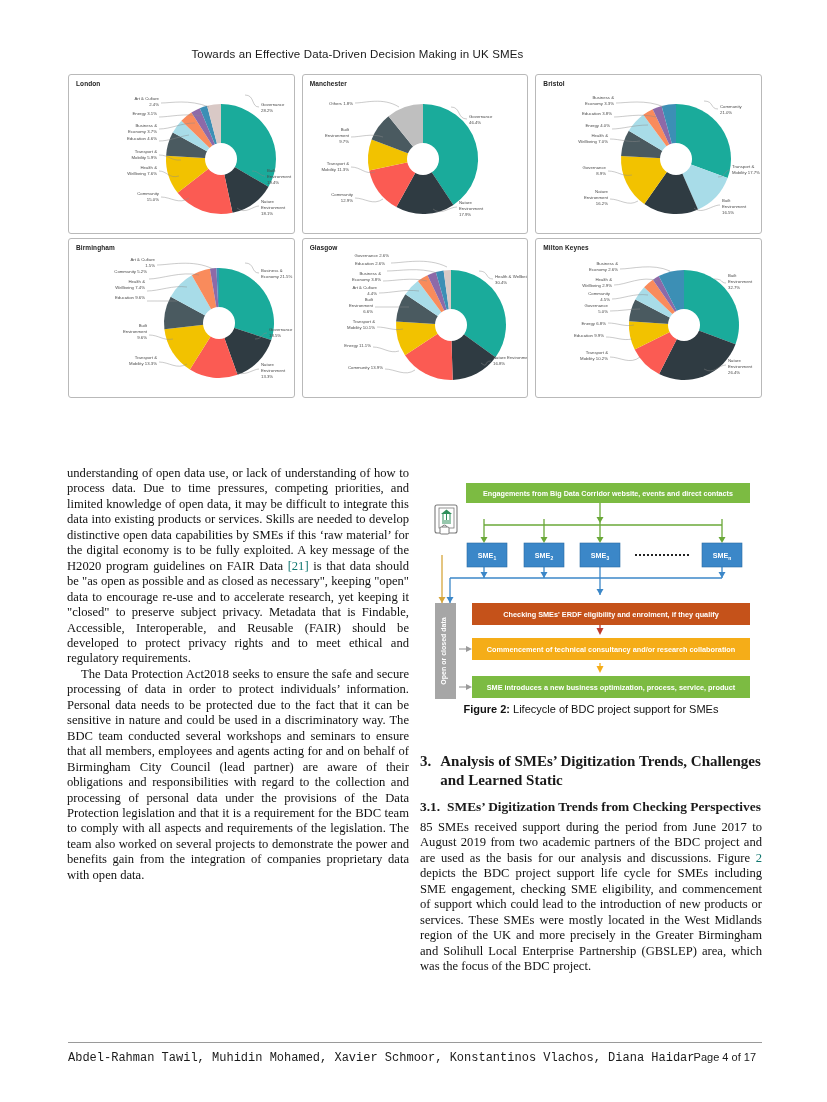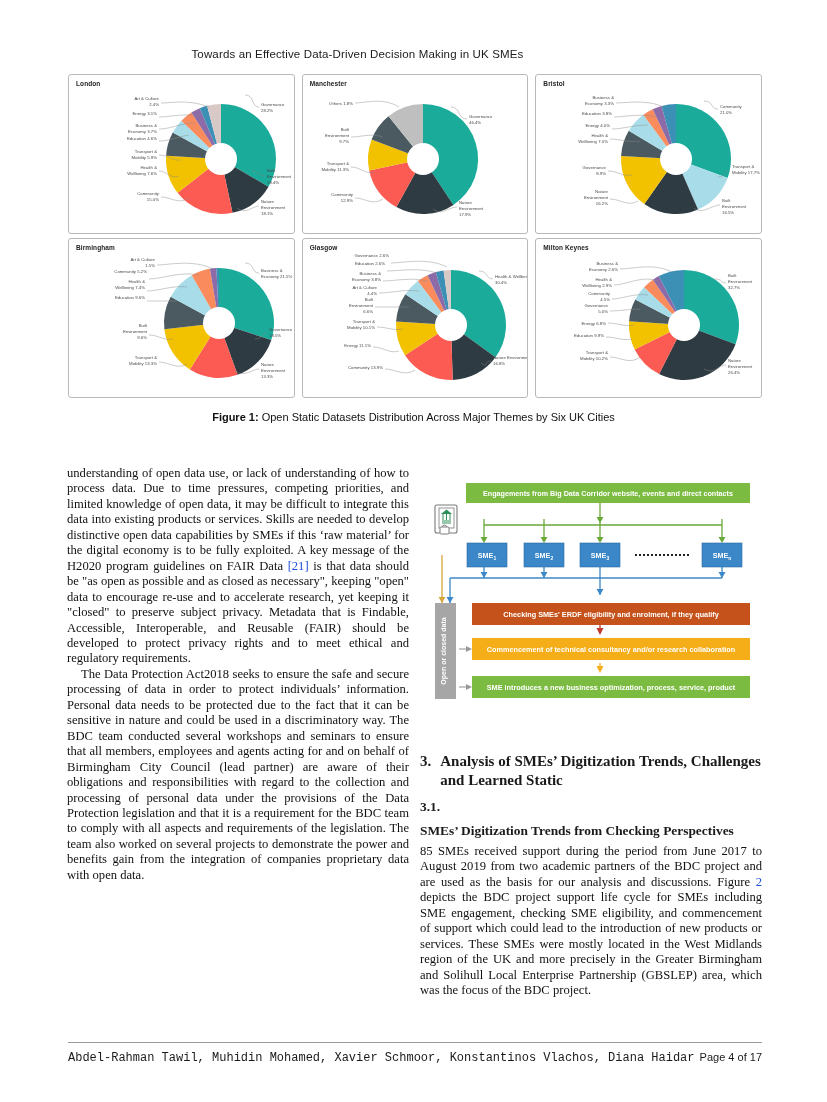--- a/index.html
+++ b/index.html
@@ -29,38 +29,38 @@
     font-family:"Liberation Sans",sans-serif;font-size:11px;color:#111;}
   .figcap b{font-weight:bold;}
 
   
   .colL{position:absolute;left:67px;top:466px;width:342px;}
   .colR{position:absolute;left:420px;top:466px;width:342px;}
   .body{font-family:"Liberation Serif",serif;font-size:12.6px;line-height:15.45px;
     text-align:justify;text-justify:inter-word;hyphens:none;color:#111;}
   .body p{margin:0;}
   .body p.ind{text-indent:14px;}
-  .cite{color:#1d4ed8;}
+  .cite{color:#0f766e;}
 
   h2.sec{font-family:"Liberation Serif",serif;font-size:15px;font-weight:bold;margin:0;
     line-height:19px;display:flex;gap:9px;}
   h3.sub{font-family:"Liberation Serif",serif;font-size:13.4px;font-weight:bold;margin:0;
-    line-height:17px;display:flex;gap:7px;flex-direction:column;}
+    line-height:17px;display:flex;gap:7px;}
   .secnum{flex:0 0 auto;}
 
   
   .fig2{position:absolute;left:432px;top:477px;width:330px;height:226px;}
   .fig2 svg{display:block;}
   .dtext{font-family:"Liberation Sans",sans-serif;font-weight:bold;fill:#ffffff;}
 
   
   .footrule{position:absolute;left:68px;top:1042px;width:694px;height:1px;background:#9a9a9a;}
   .footL{position:absolute;left:68px;top:1051px;font-family:Liberation Mono, monospace;
     font-size:12px;color:#1a1a1a;}
-  .footR{position:absolute;right:65px;top:1051px;font-family:"Liberation Sans",sans-serif;
+  .footR{position:absolute;right:71px;top:1051px;font-family:"Liberation Sans",sans-serif;
     font-size:11px;color:#1a1a1a;}
 </style>
 </head>
 <body>
 
 <div class="page">
 
   <div class="runhead">Towards an Effective Data-Driven Decision Making in UK SMEs</div>
 
   <div class="fig1">
@@ -329,23 +329,20 @@
           <text class="lbl l" x="74" y="62">4.5%</text>
           <text class="lbl l" x="76" y="42">Health &amp;</text>
           <text class="lbl l" x="76" y="48">Wellbeing 2.9%</text>
           <text class="lbl l" x="82" y="26">Business &amp;</text>
           <text class="lbl l" x="82" y="32">Economy 2.6%</text>
         </svg>
       </div>
     </div>
   </div>
 
-  <div class="figcap" style="top:411px;">
-    <b>Figure 1:</b><span> Open Static Datasets Distribution Across Major Themes by Six UK Cities</span>
-  </div>
 
   <div class="colL body">
     <p><span>understanding of open data use, or lack of understanding of how to process data. Due to time pressures, competing priorities, and limited knowledge of open data, it may be difficult to integrate this data into existing products or services. Skills are needed to develop distinctive open data capabilities by SMEs if this ‘raw material’ for the digital economy is to be fully exploited. A key message of the H2020 program guidelines on FAIR Data </span><span class="cite">[21]</span><span> is that data should be "as open as possible and as closed as necessary", keeping "open" data to encourage re-use and to accelerate research, yet keeping it "closed" to preserve subject privacy. Metadata that is Findable, Accessible, Interoperable, and Reusable (FAIR) should be developed to protect privacy rights and to meet ethical and regulatory requirements.</span></p>
     <p class="ind">The Data Protection Act2018 seeks to ensure the safe and secure processing of data in order to protect individuals’ information. Personal data needs to be protected due to the fact that it can be sensitive in nature and could be used in a discriminatory way. The BDC team conducted several workshops and seminars to ensure that all members, employees and agents acting for and on behalf of Birmingham City Council (lead partner) are aware of their obligations and responsibilities with regard to the collection and processing of personal data under the provisions of the Data Protection legislation and that it is a requirement for the BDC team to comply with all aspects and requirements of the legislation. The team also worked on several projects to demonstrate the power and benefits gain from the integration of companies proprietary data with open data.</p>
   </div>
 
   <div class="fig2">
     <svg width="330" height="226" viewBox="0 0 330 226">
 
       <g stroke="#6aa838" stroke-width="1.3" fill="none">
@@ -428,20 +425,23 @@
       <text class="dtext" x="179" y="140" text-anchor="middle" font-size="7.3">Checking SMEs' ERDF eligibility and enrolment, if they qualify</text>
 
       <rect x="40" y="161" width="278" height="22" fill="#f5ad18"></rect>
       <text class="dtext" x="179" y="175" text-anchor="middle" font-size="7.3">Commencement of technical consultancy and/or research collaboration</text>
 
       <rect x="40" y="199" width="278" height="22" fill="#7cbb42"></rect>
       <text class="dtext" x="179" y="213" text-anchor="middle" font-size="7.3">SME introduces a new business optimization, process, service, product</text>
     </svg>
   </div>
 
+  <div class="figcap" style="top:703px;left:420px;width:342px;">
+    <b>Figure 2:</b><span> Lifecycle of BDC project support for SMEs</span>
+  </div>
 
   <div class="colR" style="top:752px;">
     <h2 class="sec">
       <span class="secnum">3.</span>
       <span>Analysis of SMEs’ Digitization Trends, Challenges and Learned Static</span>
     </h2>
     <h3 class="sub" style="margin-top:8px;">
       <span class="secnum">3.1.</span>
       <span>SMEs’ Digitization Trends from Checking Perspectives</span>
     </h3>

